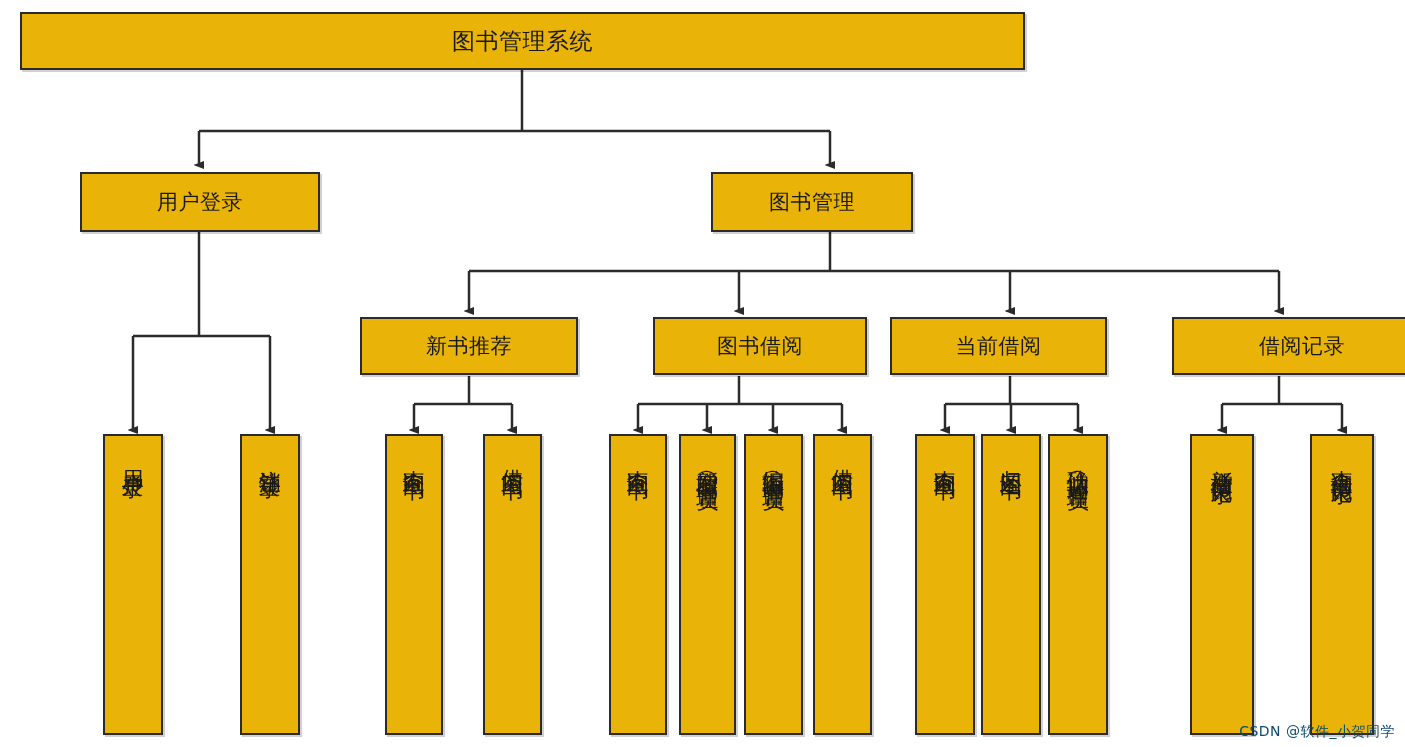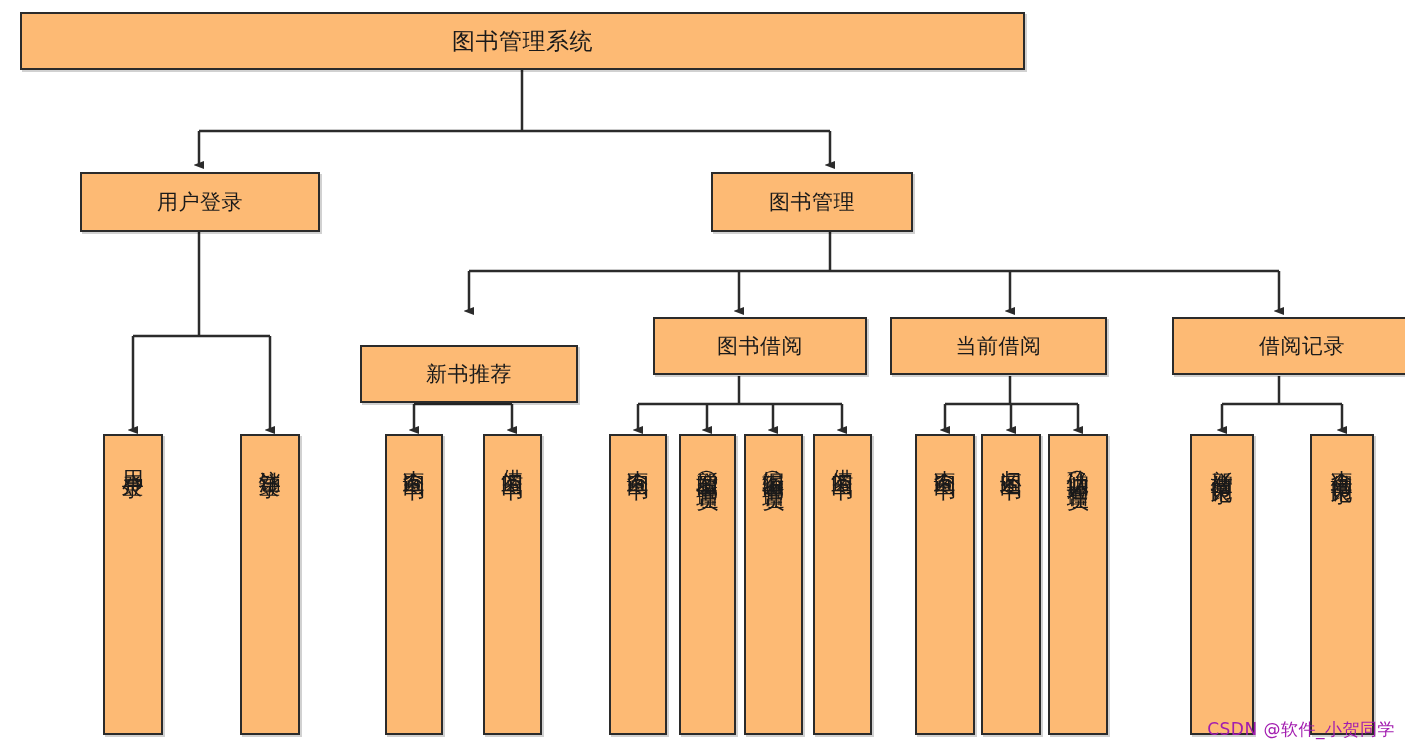--- a/index.html
+++ b/index.html
@@ -21,21 +21,21 @@
     left: 0;
     top: 0;
     width: 1405px;
     height: 747px;
     pointer-events: none;
   }
   .node {
     position: absolute;
     box-sizing: border-box;
     border: 2.5px solid #2b2b2b;
-    background: #fdba74;
+    background: #eab308;
     color: #1a1a1a;
     display: flex;
     align-items: center;
     justify-content: center;
     box-shadow: 2px 2px 0 rgba(0,0,0,0.18);
   }
   .node .lbl {
     font-size: 21px;
     line-height: 1.15;
     letter-spacing: 0.5px;
@@ -52,22 +52,22 @@
     text-orientation: upright;
     font-size: 22px;
     line-height: 1.25;
     letter-spacing: 3px;
     white-space: nowrap;
   }
   .watermark {
     position: absolute;
     right: 10px;
     bottom: 6px;
-    font-size: 17px;
-    color: #a21caf;
+    font-size: 14px;
+    color: #0c4a6e;
     letter-spacing: 0.5px;
     white-space: nowrap;
     font-family: "DejaVu Sans", "Liberation Sans", sans-serif;
   }
 </style>
 </head>
 <body>
 
 <div id="canvas">
 
@@ -126,21 +126,21 @@
   </div>
 
   <div class="node" style="left:80px; top:172px; width:240px; height:60px;">
     <span class="lbl">用户登录</span>
   </div>
 
   <div class="node" style="left:711px; top:172px; width:202px; height:60px;">
     <span class="lbl">图书管理</span>
   </div>
 
-  <div class="node" style="left:360px; top:317px; width:218px; height:58px;margin-top:28px;">
+  <div class="node" style="left:360px; top:317px; width:218px; height:58px;">
     <span class="lbl">新书推荐</span>
   </div>
 
   <div class="node" style="left:632px; top:317px; width:214px; height:58px;margin-left:21px;">
     <span class="lbl">图书借阅</span>
   </div>
 
   <div class="node" style="left:890px; top:317px; width:217px; height:58px;">
     <span class="lbl">当前借阅</span>
   </div>

